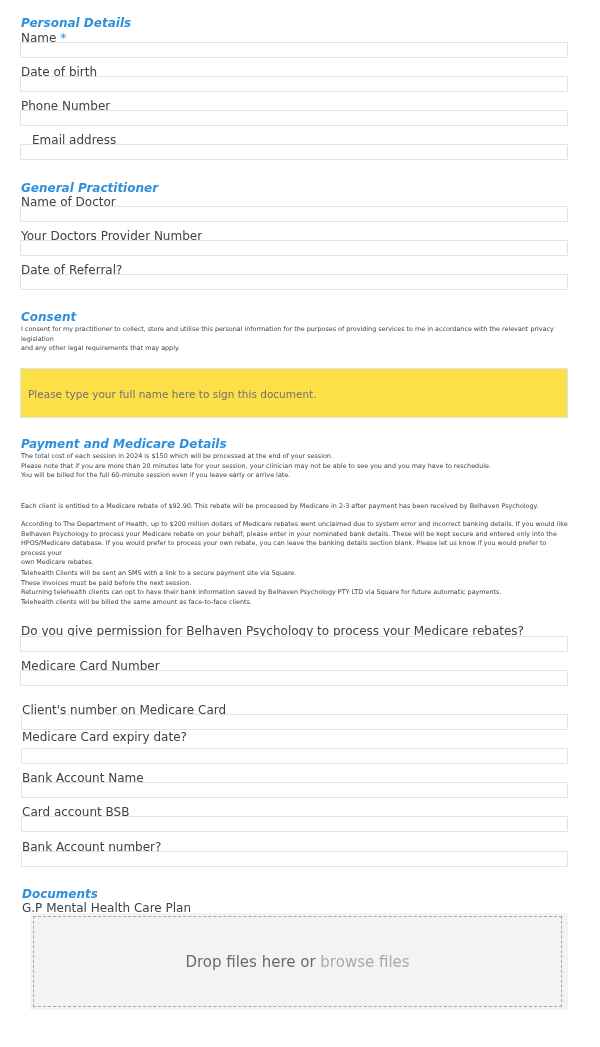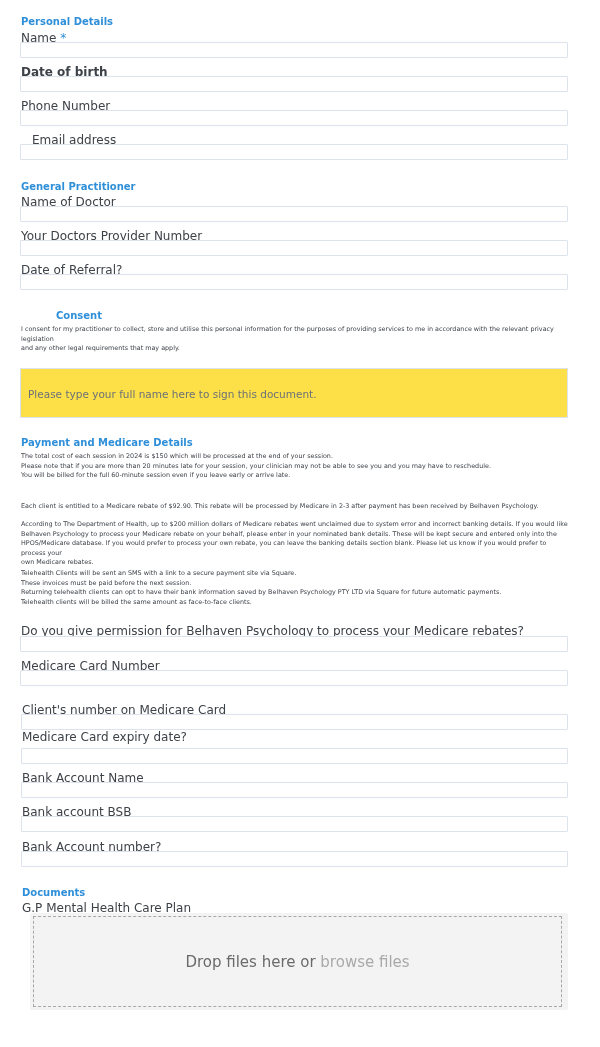--- a/index.html
+++ b/index.html
@@ -1,52 +1,52 @@
 <!DOCTYPE html>
 <html><head>
 <meta charset="utf-8">
 <style>
   * { box-sizing: border-box; margin: 0; padding: 0; }
   html, body { width: 600px; height: 1047px; background: #ffffff; }
   body { font-family: "DejaVu Sans", sans-serif; color: #3a3f45; position: relative; overflow: hidden; }
   .abs { position: absolute; }
-  .section-title { font-size: 10px; font-weight: bold; color: #2f8fd8; left: 21px; }
+  .section-title { font-size: 12px; font-weight: bold; color: #2f8fd8; left: 21px; font-style: italic; }
   .label { font-size: 12px; color: #3d4248; left: 21px; }
   .req { color: #2f8fd8; }
   .input { left: 20px; width: 548px; height: 16px; border: 1px solid #dde3ec; background: #fff; border-radius: 1px; }
   .para { font-size: 6.4px; line-height: 9.6px; color: #3d4248; left: 21px; width: 550px; }
   .sig { left: 20px; top: 368px; width: 548px; height: 50px; border: 1px solid #dde3ec; background: #fde047; }
   .sig-ph { position: absolute; left: 7px; top: 19px; font-size: 10.5px; color: #6b7078; }
   .dz-outer { left: 30px; top: 913px; width: 538px; height: 97px; background: #f3f3f3; border-radius: 2px; }
   .dz-inner { position: absolute; left: 3px; top: 3px; right: 6px; bottom: 3px; border: 1px dashed #a8a8a8; display: flex; align-items: center; justify-content: center; }
   .dz-text { font-size: 15px; color: #6a6a6a; }
   .dz-link { color: #a9a9a9; cursor: pointer; }
 </style>
 </head>
 <body>
 
 <div class="abs section-title" style="top:16px;">Personal Details</div>
 <div class="abs label" style="top:31px;"><span>Name</span> <span class="req">*</span></div>
 <input class="abs input" style="top: 42px;">
-<div class="abs label" style="top:65px;font-weight:bold;">Date of birth</div>
+<div class="abs label" style="top:65px;">Date of birth</div>
 <input class="abs input" style="top: 76px;">
 <div class="abs label" style="top:99px;">Phone Number</div>
 <input class="abs input" style="top: 110px;">
 <div class="abs label" style="top:133px;padding-left:11px;">Email address</div>
 <input class="abs input" style="top: 144px;">
 
 <div class="abs section-title" style="top:181px;">General Practitioner</div>
 <div class="abs label" style="top:195px;">Name of Doctor</div>
 <input class="abs input" style="top: 206px;">
 <div class="abs label" style="top:229px;">Your Doctors Provider Number</div>
 <input class="abs input" style="top: 240px;">
 <div class="abs label" style="top:263px;">Date of Referral?</div>
 <input class="abs input" style="top: 274px;">
 
-<div class="abs section-title" style="top:310px;margin-left:35px;">Consent</div>
+<div class="abs section-title" style="top:310px;">Consent</div>
 <div class="abs para" style="top:325px;">
   <div>I consent for my practitioner to collect, store and utilise this personal information for the purposes of providing services to me in accordance with the relevant privacy legislation</div>
   <div>and any other legal requirements that may apply.</div>
 </div>
 <div class="abs label" style="top:356px;margin-top:48px;"><span>Signature</span> <span class="req">*</span></div>
 <div class="abs sig">
   <span class="sig-ph">Please type your full name here to sign this document.</span>
 </div>
 
 <div class="abs section-title" style="top:437px;">Payment and Medicare Details</div>
@@ -72,21 +72,21 @@
 <div class="abs label" style="top:624px;">Do you give permission for Belhaven Psychology to process your Medicare rebates?</div>
 <input class="abs input" style="top: 636px;">
 <div class="abs label" style="top:659px;">Medicare Card Number</div>
 <input class="abs input" style="top: 670px;">
 <div class="abs label" style="top:703px; left:22px;">Client's number on Medicare Card</div>
 <input class="abs input" style="top: 714px; left: 21px; width: 547px;">
 <div class="abs label" style="top:730px; left:22px;">Medicare Card expiry date?</div>
 <input class="abs input" style="top: 748px; left: 21px; width: 547px;">
 <div class="abs label" style="top:771px; left:22px;">Bank Account Name</div>
 <input class="abs input" style="top: 782px; left: 21px; width: 547px;">
-<div class="abs label" style="top:805px; left:22px;">Bank account BSB</div>
+<div class="abs label" style="top:805px; left:22px;">Card account BSB</div>
 <input class="abs input" style="top: 816px; left: 21px; width: 547px;">
 <div class="abs label" style="top:840px; left:22px;">Bank Account number?</div>
 <input class="abs input" style="top: 851px; left: 21px; width: 547px;">
 
 <div class="abs section-title" style="top:887px; left:22px;">Documents</div>
 <div class="abs label" style="top:901px; left:22px;">G.P Mental Health Care Plan</div>
 <div class="abs dz-outer">
   <div class="dz-inner">
     <span class="dz-text"><span>Drop files here or </span><span class="dz-link">browse files</span></span>
   </div>

